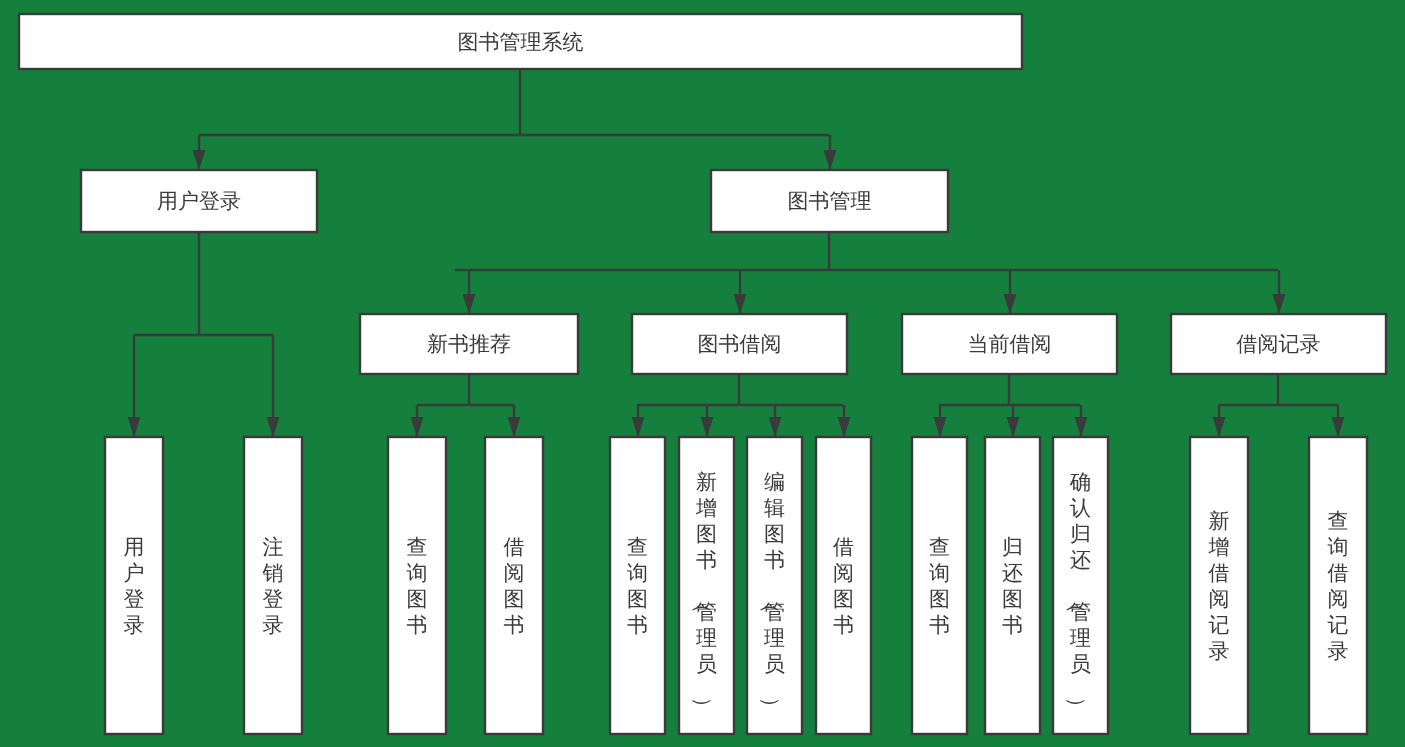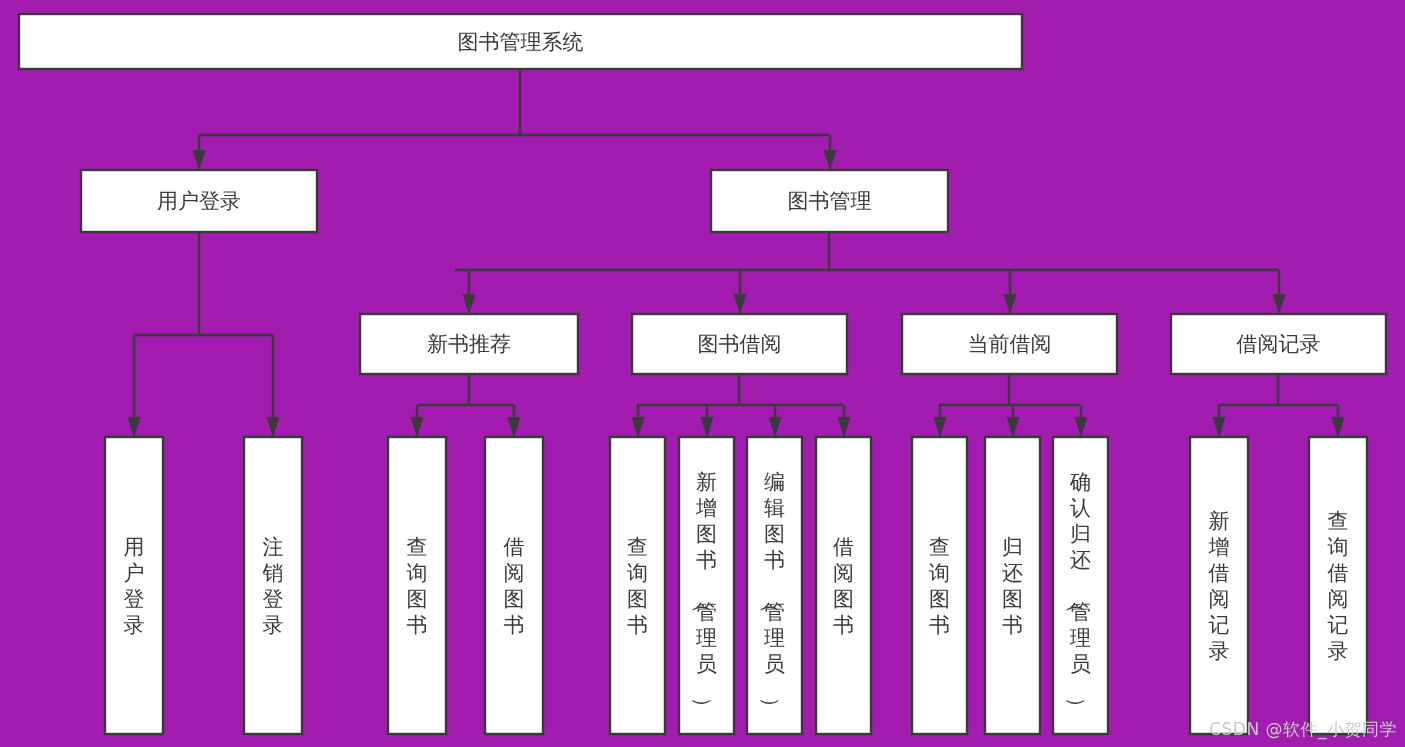--- a/index.html
+++ b/index.html
@@ -8,21 +8,21 @@
     padding: 0;
     background: #ffffff;
   }
   body {
     font-family: "DejaVu Sans", "Liberation Sans", sans-serif;
   }
   #diagram-root {
     position: relative;
     width: 1405px;
     height: 747px;
-    background: #a21caf;
+    background: #15803d;
     overflow: hidden;
   }
   svg.tree-canvas {
     position: absolute;
     left: 0;
     top: 0;
     width: 1405px;
     height: 747px;
     display: block;
   }
@@ -201,14 +201,13 @@
         <g>
           <rect x="1190" y="437" width="58" height="297" class="node-box"></rect>
           <text x="1219" y="527.78" class="node-label-v"><tspan x="1219" dy="0">新</tspan><tspan x="1219" dy="26">增</tspan><tspan x="1219" dy="26">借</tspan><tspan x="1219" dy="26">阅</tspan><tspan x="1219" dy="26">记</tspan><tspan x="1219" dy="26">录</tspan></text>
         </g>
         <g>
           <rect x="1309" y="437" width="58" height="297" class="node-box"></rect>
           <text x="1338" y="527.78" class="node-label-v"><tspan x="1338" dy="0">查</tspan><tspan x="1338" dy="26">询</tspan><tspan x="1338" dy="26">借</tspan><tspan x="1338" dy="26">阅</tspan><tspan x="1338" dy="26">记</tspan><tspan x="1338" dy="26">录</tspan></text>
         </g>
       </g>
     </svg>
-  <div class="watermark-text">CSDN @软件_小贺同学</div>
 </div>
 
 </body></html>

